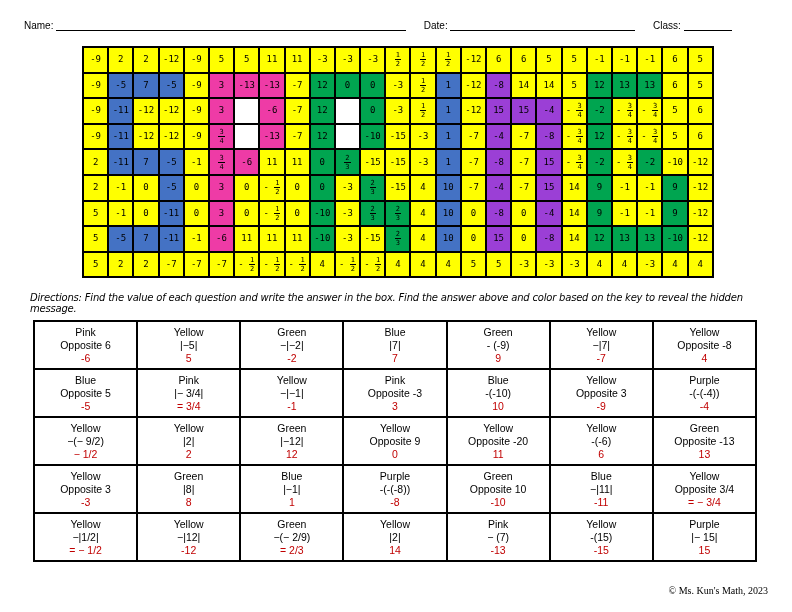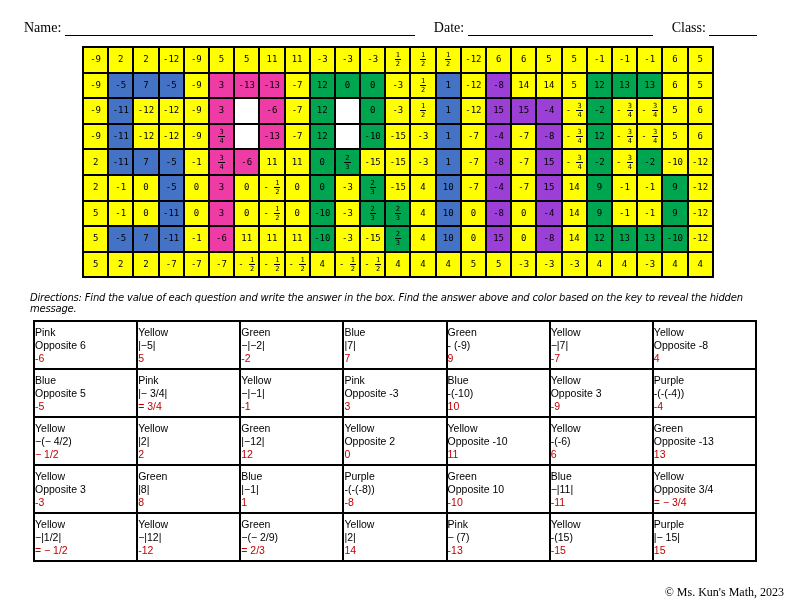--- a/index.html
+++ b/index.html
@@ -1,30 +1,30 @@
 <!DOCTYPE html>
 <html><head>
 <meta charset="utf-8">
 <style>
   html, body { margin:0; padding:0; background:#fff; }
   body { width:792px; height:612px; position:relative; overflow:hidden; font-family:"Liberation Sans", sans-serif; color:#000; }
-  .hdr { position:absolute; top:20px; left:24px; font-size:14px; font-family:Liberation Serif, serif; }
+  .hdr { position:absolute; top:20px; left:24px; font-size:10px; font-family:Liberation Sans, sans-serif; }
   .hdr span.line { display:inline-block; border-bottom:1px solid #000; height:10px; vertical-align:bottom; }
   #grid { position:absolute; left:82px; top:46px; border-collapse:collapse; border:2px solid #000; }
   #grid td { width:23.2px; height:23.6px; border:2px solid #000; text-align:center; vertical-align:middle; font-size:9px; padding:0; line-height:1; font-family:"DejaVu Sans Mono", monospace; }
   .c-Y { background:#ffff00; } .c-B { background:#4472c4; } .c-P { background:#ee3ba6; }
   .c-G { background:#00a550; } .c-U { background:#9b3fd6; } .c-W { background:#ffffff; }
   .frac { display:inline-block; vertical-align:middle; font-size:7px; line-height:8px; }
   .frac .n { display:block; border-bottom:1px solid #000; padding:0 1px; }
   .frac .d { display:block; }
   .dir { position:absolute; left:30px; top:292px; font-size:10px; font-weight:normal; font-style:italic; font-family:"DejaVu Sans", sans-serif; letter-spacing:-0.2px; }
   #qtable { position:absolute; left:33px; top:320px; width:724px; border-collapse:collapse; border:2px solid #000; }
-  #qtable td { border:2px solid #000; width:14.28%; height:46px; vertical-align:middle; font-size:10.5px; line-height:13px; padding:0; }
+  #qtable td { border:2px solid #000; width:14.28%; height:46px; text-align:center; vertical-align:middle; font-size:10.5px; line-height:13px; padding:0; }
   .ans { color:#c00000; }
-  .copy { position:absolute; right:8px; top:585px; font-size:12px; font-family:"Liberation Serif", serif; }
+  .copy { position:absolute; right:24px; top:585px; font-size:10px; font-family:"Liberation Serif", serif; }
 </style>
 </head>
 <body>
 
 <div class="hdr">
   <span>Name:</span>
   <span class="line" style="width:350px"></span>
   <span style="display:inline-block;width:12px"></span>
   <span>Date:</span>
   <span class="line" style="width:185px"></span>
@@ -355,41 +355,41 @@
         </td>
         <td>
           <div>Purple</div>
           <div>-(-(-4))</div>
           <div class="ans">-4</div>
         </td>
       </tr>
       <tr>
         <td>
           <div>Yellow</div>
-          <div>−(− 4/2)</div>
+          <div>−(− 9/2)</div>
           <div class="ans">− 1/2</div>
         </td>
         <td>
           <div>Yellow</div>
           <div>|2|</div>
           <div class="ans">2</div>
         </td>
         <td>
           <div>Green</div>
           <div>|−12|</div>
           <div class="ans">12</div>
         </td>
         <td>
           <div>Yellow</div>
-          <div>Opposite 2</div>
+          <div>Opposite 9</div>
           <div class="ans">0</div>
         </td>
         <td>
           <div>Yellow</div>
-          <div>Opposite -10</div>
+          <div>Opposite -20</div>
           <div class="ans">11</div>
         </td>
         <td>
           <div>Yellow</div>
           <div>-(-6)</div>
           <div class="ans">6</div>
         </td>
         <td>
           <div>Green</div>
           <div>Opposite -13</div>

